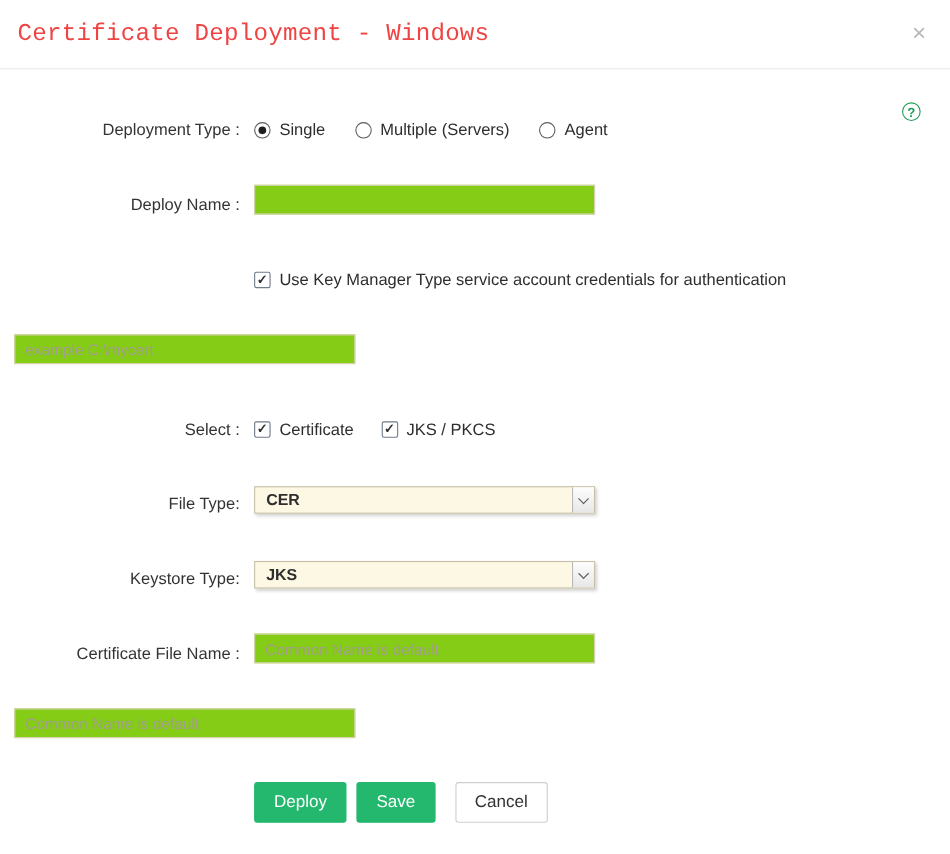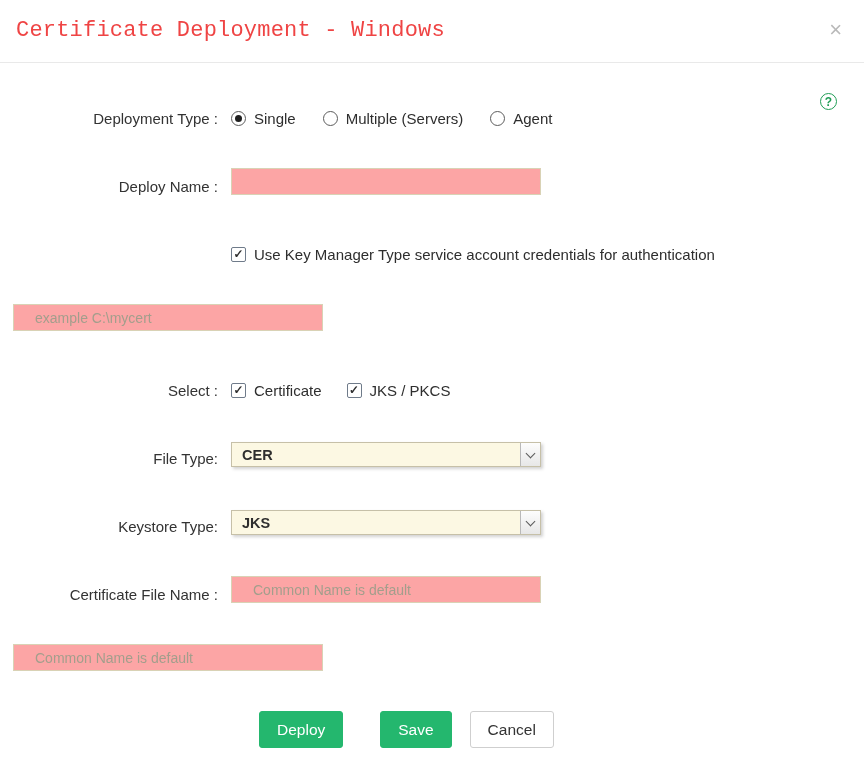--- a/index.html
+++ b/index.html
@@ -49,22 +49,22 @@
     width: 15px; height: 15px; border: 1px solid #6f7b8a; border-radius: 2px;
     background: #fff; display: inline-flex; align-items: center; justify-content: center;
     flex: 0 0 15px; font-size: 12px; color: #2f2f2f;
   }
   .checkbox.on::after { content: "✓"; font-weight: bold; line-height: 1; margin-top: -1px; }
   .check-label { margin-left: 8px; font-size: 15px; color: #2e2e2e; }
 
   
   .text-input {
     width: 310px; height: 27px;
-    background: #fca5a5; border: 1px solid #d9d2b5;
-    padding: 0 21px; font-size: 14px; color: #555;
+    background: #84cc16; border: 1px solid #d9d2b5;
+    padding: 0 9px; font-size: 14px; color: #555;
     font-family: "Liberation Sans", sans-serif;
     outline: none;
   }
   .text-input::placeholder { color: #a39e8c; opacity: 1; }
 
   
   .select {
     width: 310px; height: 25px;
     background: #fcf8e3; border: 1px solid #c6c0a8;
     display: flex; align-items: center; justify-content: space-between;
@@ -91,21 +91,21 @@
     display: flex; align-items: center; justify-content: center;
     color: #1f9d55; font-size: 12px; font-weight: bold; cursor: pointer;
   }
 
   
   .buttons-row { display: flex; align-items: center; margin-left: 231px; margin-top: 28px; }
   .btn {
     height: 37px; border-radius: 3px; font-size: 15.5px;
     padding: 0 17px; cursor: pointer;
     font-family: "Liberation Sans", sans-serif;
-    display: inline-flex; align-items: center; justify-content: center; margin-left: 28px;
+    display: inline-flex; align-items: center; justify-content: center;
   }
   .btn-green { background: #24b76e; color: #fff; border: 1px solid #24b76e; margin-right: 9px; }
   .btn-cancel { background: #fff; color: #333; border: 1px solid #cfcfcf; margin-left: 9px; }
 </style>
 </head>
 <body>
 
 <div class="dialog">
 
   <div class="dialog-header">

